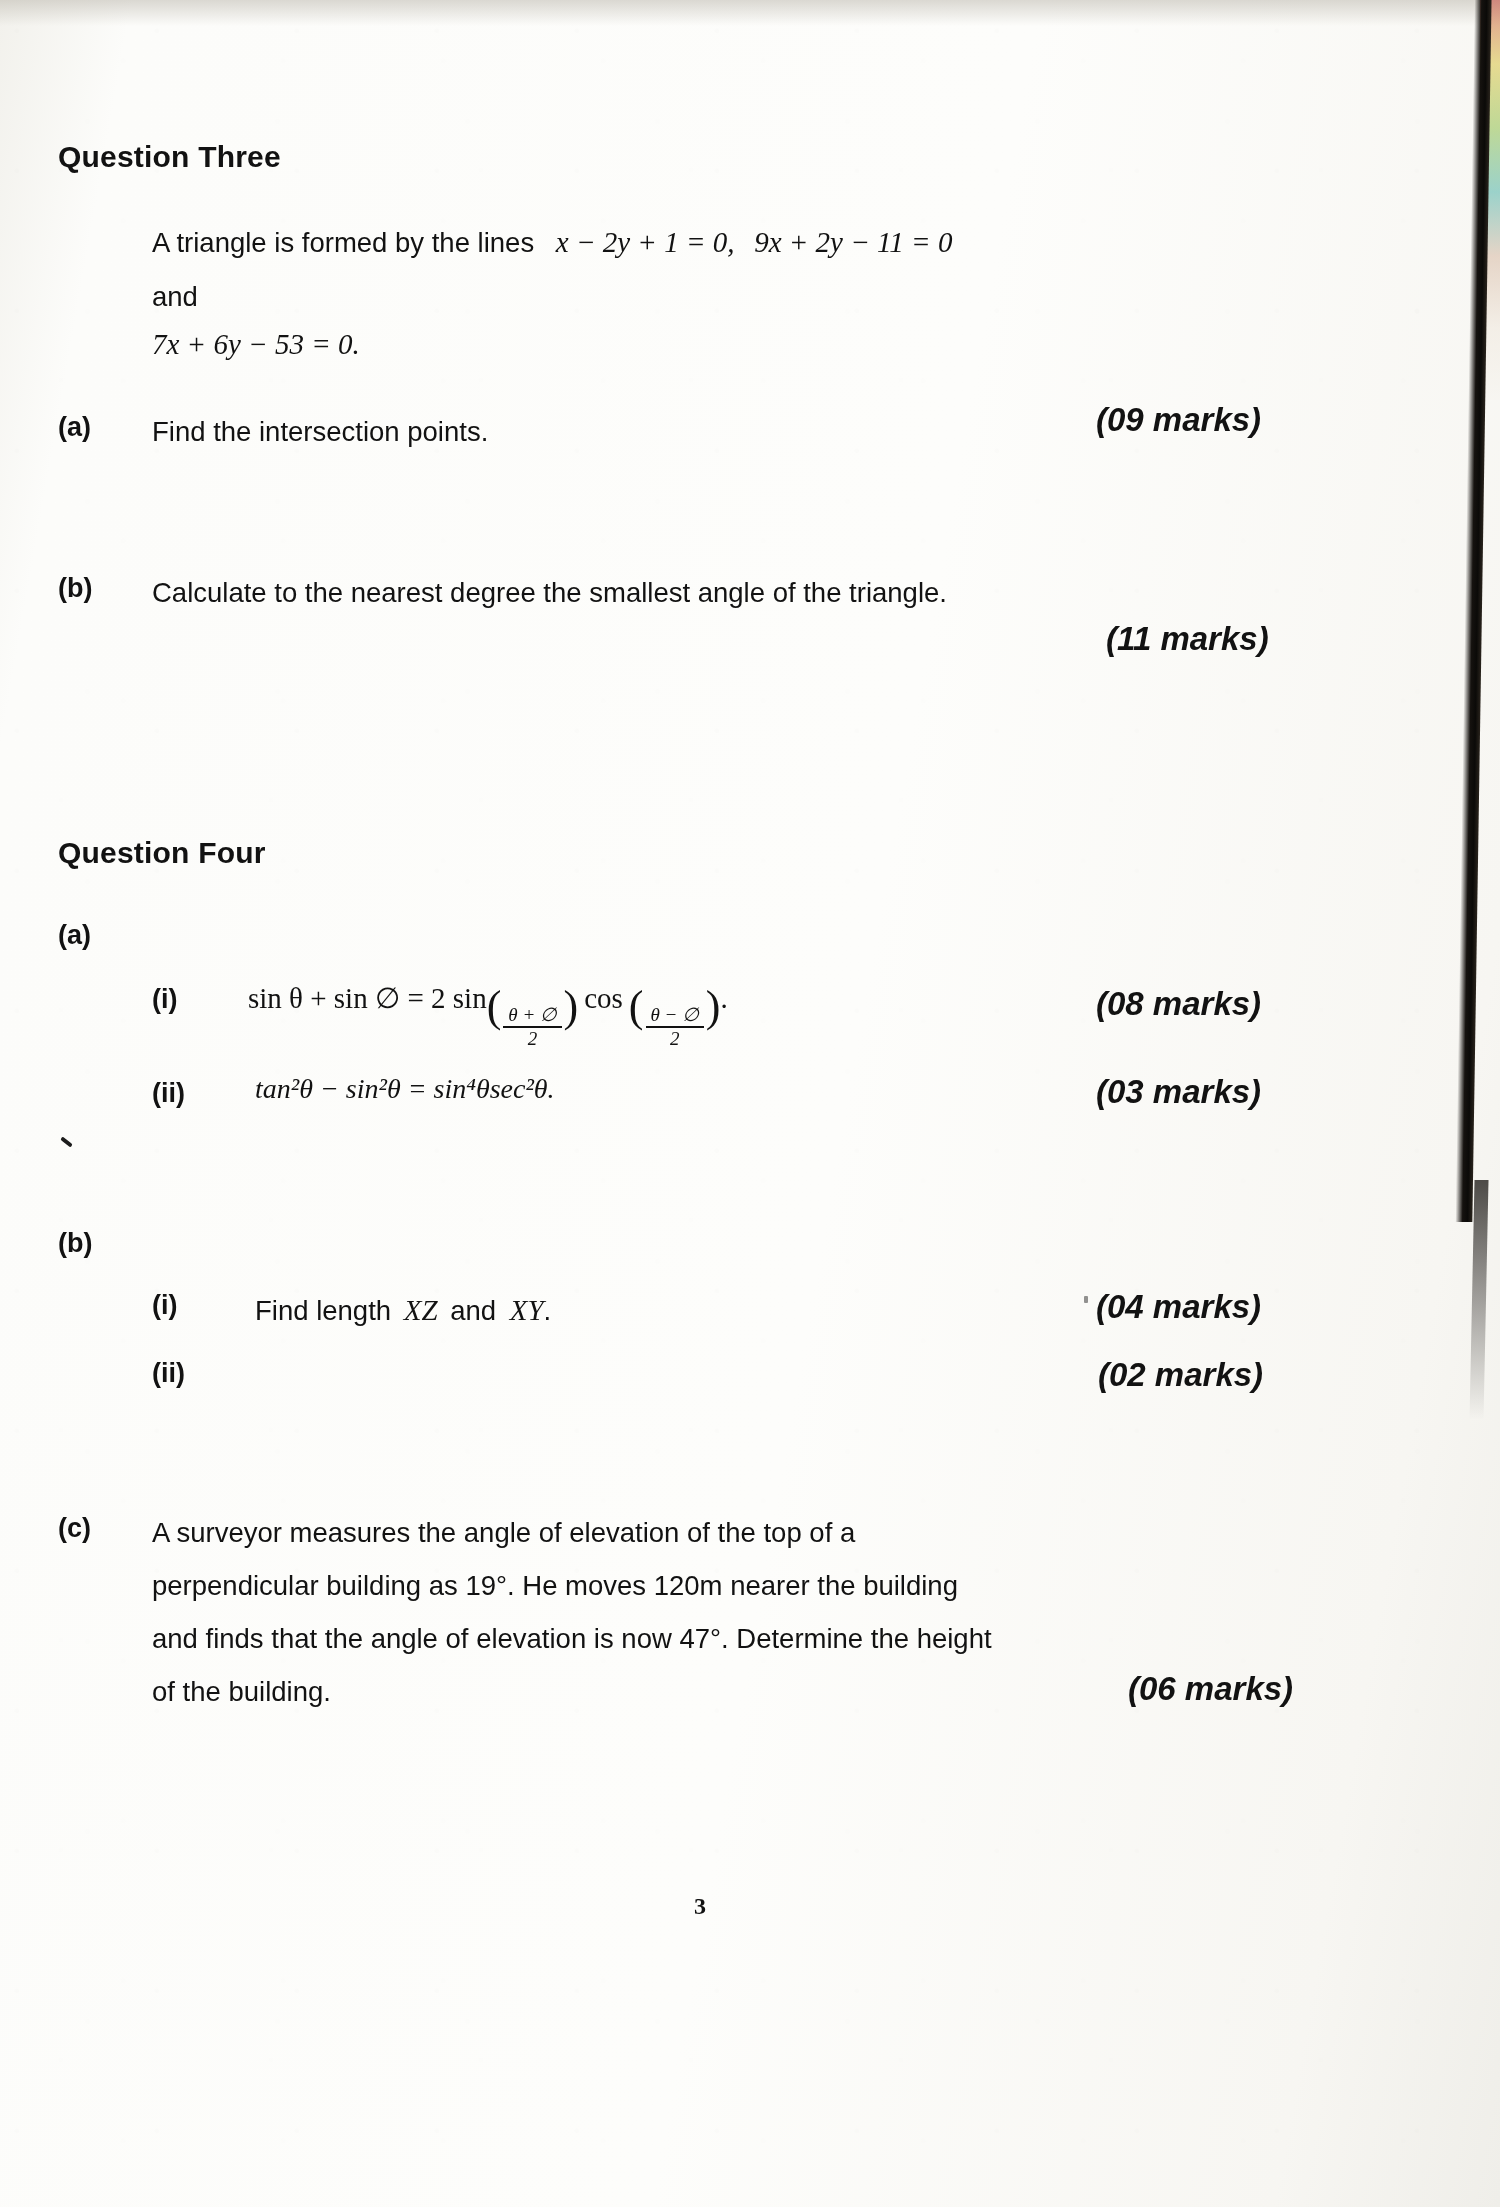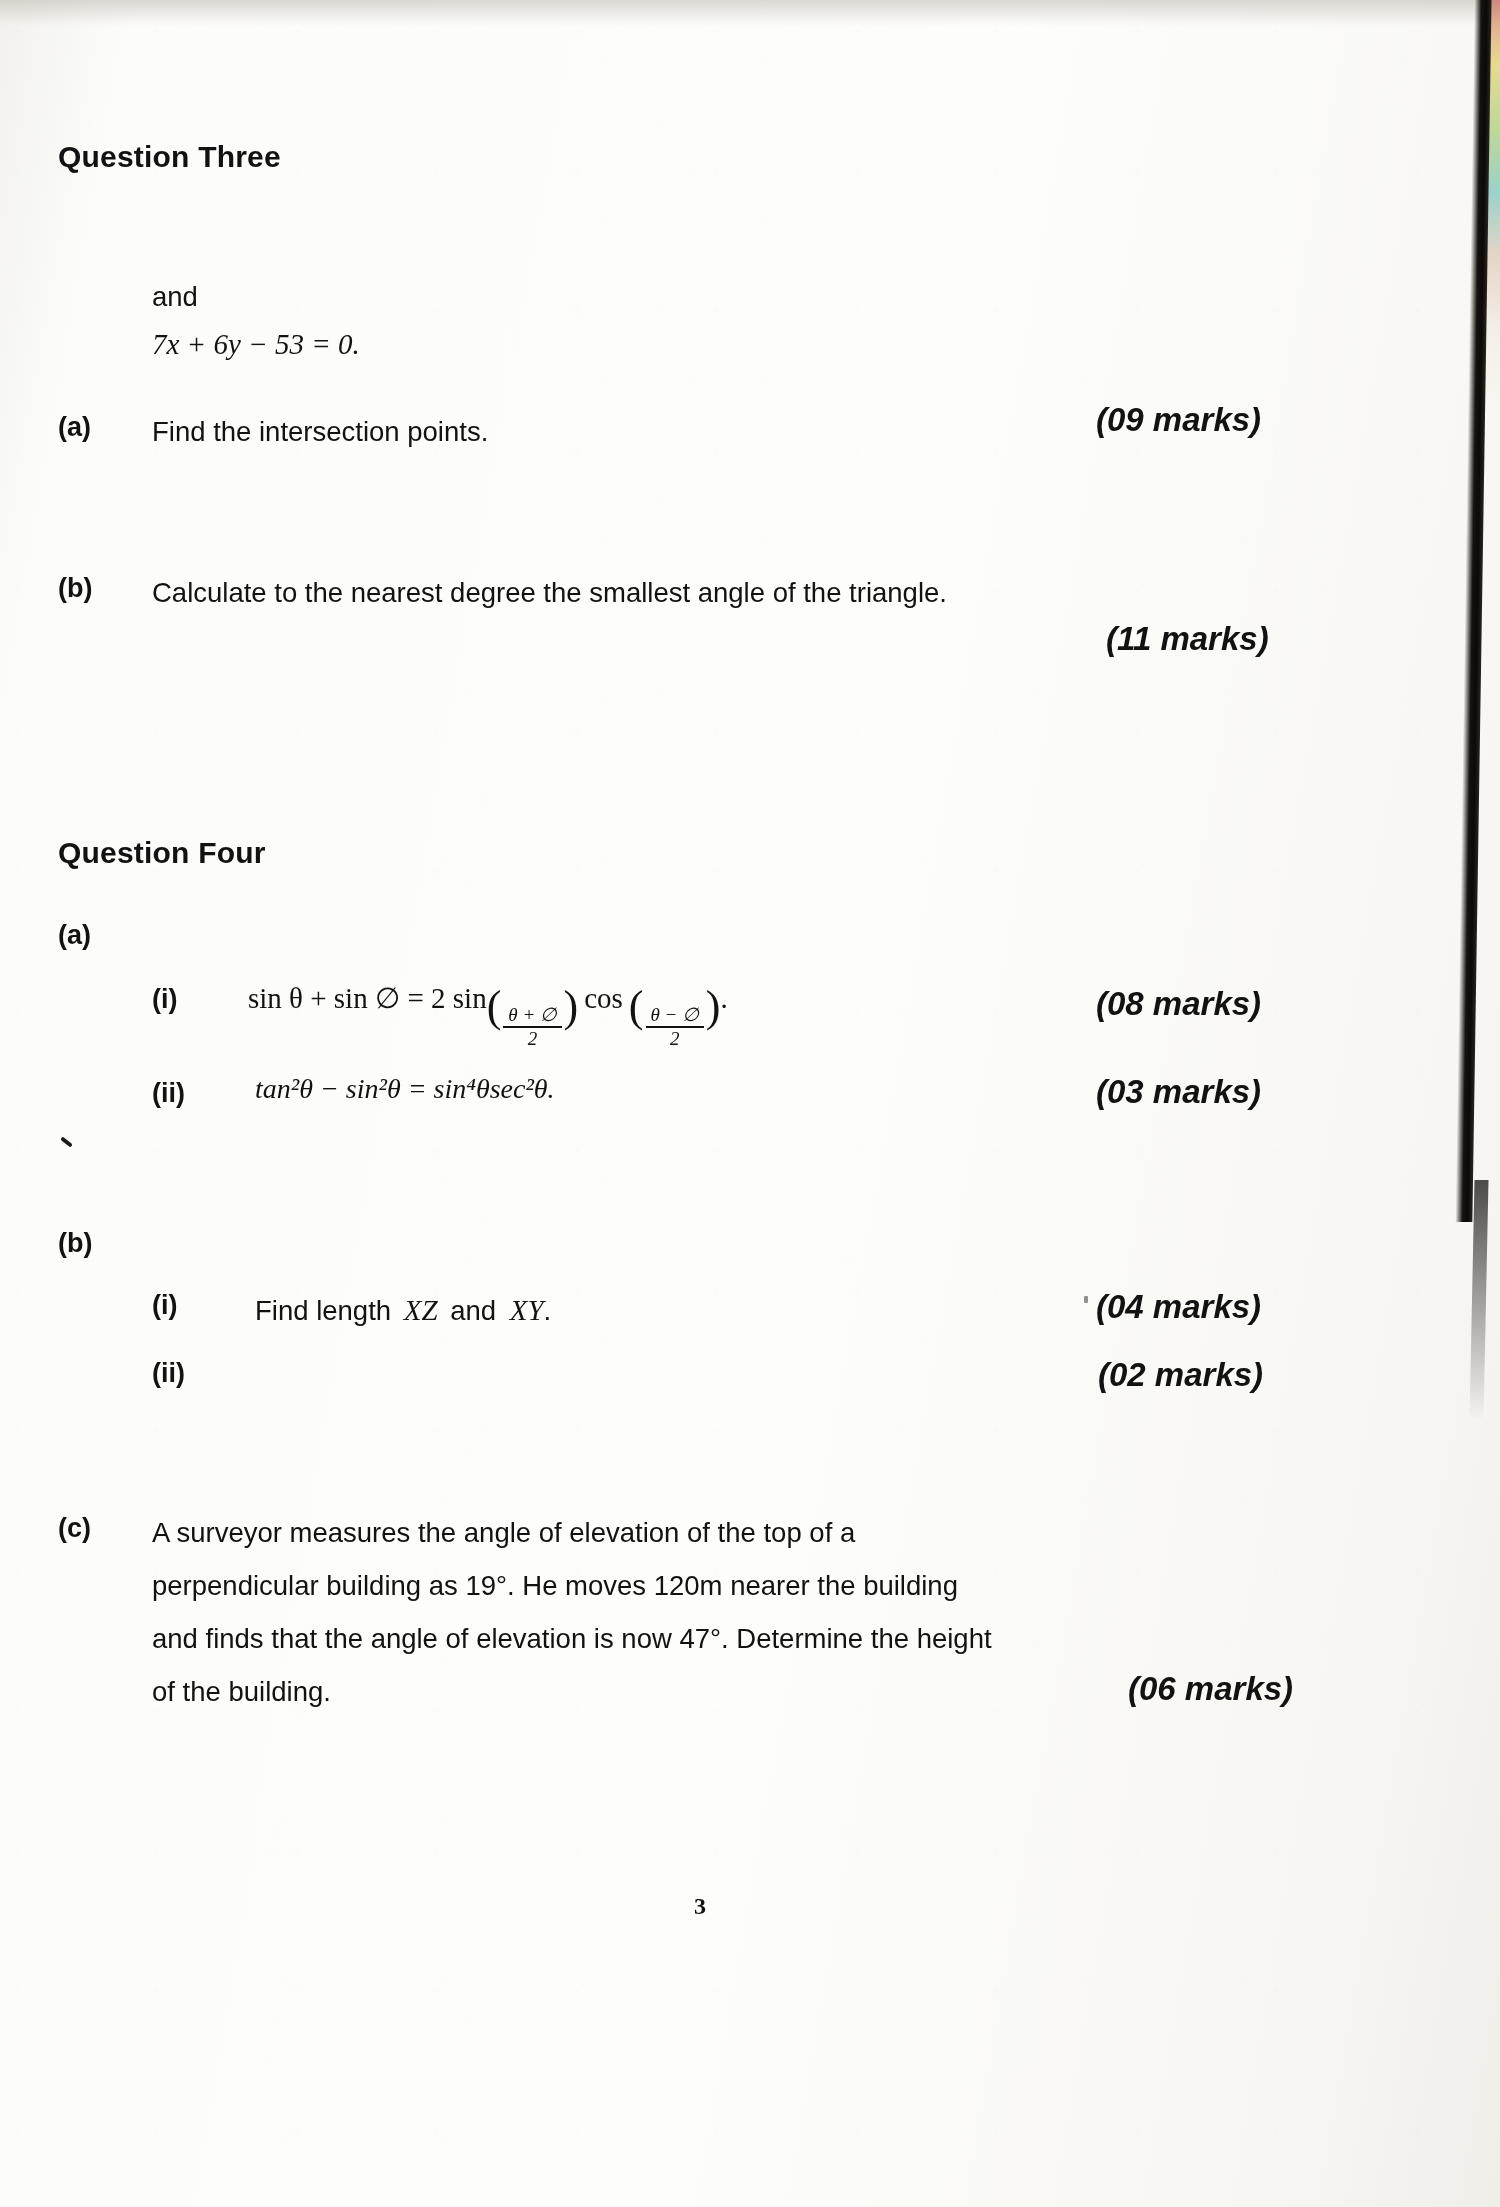--- a/index.html
+++ b/index.html
@@ -185,20 +185,25 @@
   <div class="paper-noise"></div>
   <div class="top-shadow"></div>
   <div class="scan-colorfringe"></div>
   <div class="scan-edge"></div>
   <div class="scan-edge-fade"></div>
 
   <div class="content">
 
     <div class="q-heading" style="left:58px; top:140px;">Question Three</div>
 
+    <div class="body-text" style="left:152px; top:222px;">
+      <span>A triangle is formed by the lines</span>
+      <span class="mathtext" style="padding-left:14px;">x − 2y + 1 = 0,</span>
+      <span class="mathtext" style="padding-left:12px;">9x + 2y − 11 = 0</span>
+    </div>
 
     <div class="body-text" style="left:152px; top:277px;">and</div>
 
     <div class="eq-line mathtext" style="left:152px; top:328px;font-family:Liberation Serif, serif;">7x + 6y − 53 = 0.</div>
 
     <div class="label" style="left:58px; top:412px;">(a)</div>
     <div class="body-text" style="left:152px; top:412px;">Find the intersection points.</div>
     <div class="marks" style="left:1096px; top:401px;">(09 marks)</div>
 
     <div class="label" style="left:58px; top:573px;">(b)</div>

